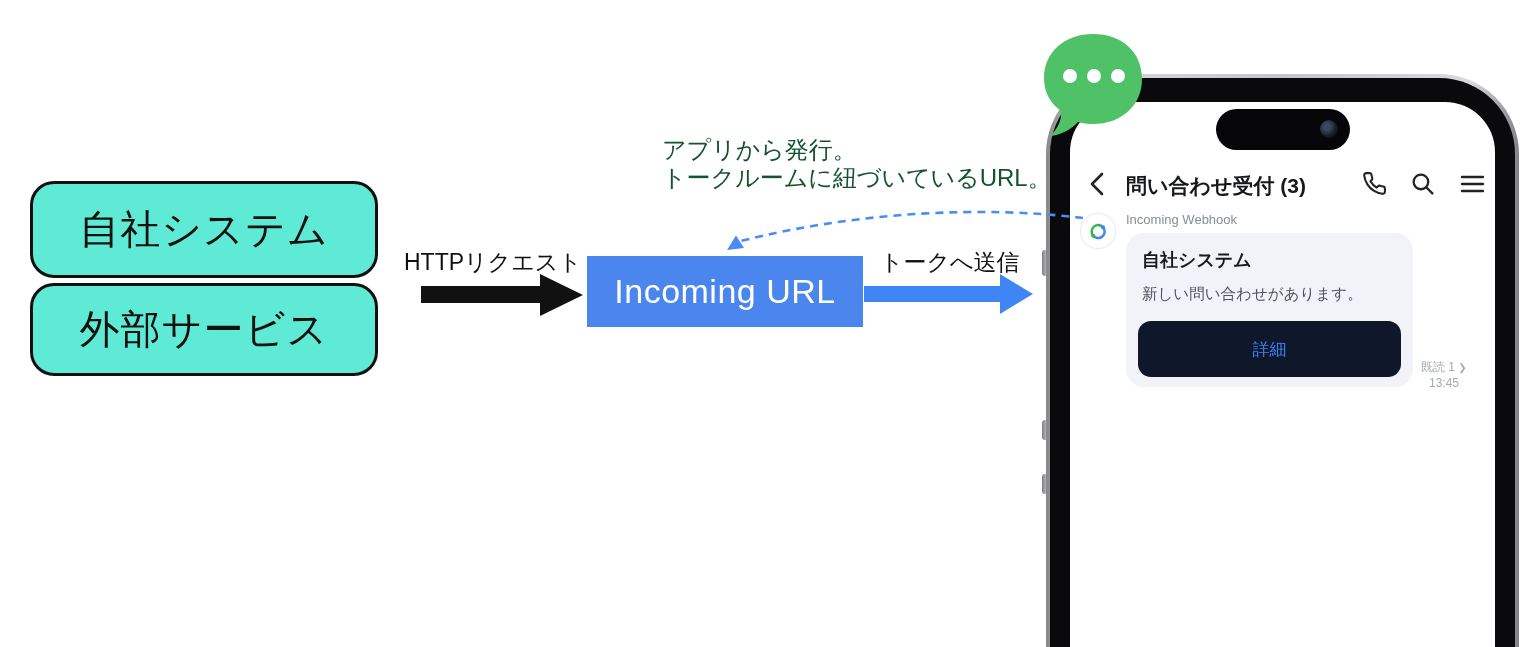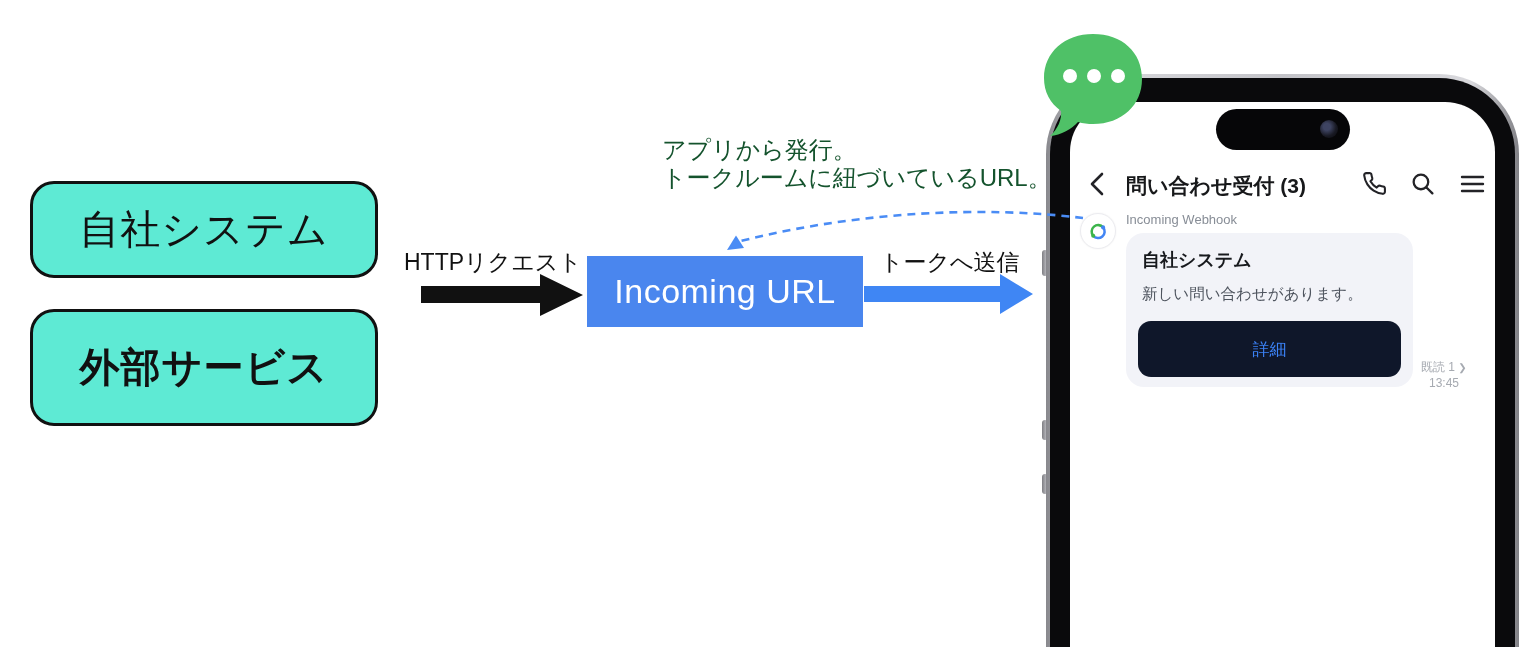--- a/index.html
+++ b/index.html
@@ -8,21 +8,21 @@
   .canvas { position:relative; width:1536px; height:647px; overflow:hidden; background:#fff; }
 
   
   .sysbox{
     position:absolute; left:30px; width:348px;
     border:3px solid #111; border-radius:24px; background:#5eead4;
     display:flex; align-items:center; justify-content:center;
     font-size:40px; font-weight:500; color:#111; letter-spacing:1px;
   }
   .box1{ top:181px; height:97px; }
-  .box2{ top:309px; height:117px;font-weight:bold; }
+  .box2{ top:283px; height:93px; }
 
   .flow-label{
     position:absolute; font-size:23px; font-weight:500; color:#111;
     text-align:left; white-space:nowrap;
   }
   .http-label{ left:404px; top:247px; width:172px; }
   .send-label{ left:880px; top:247px; width:136px; }
 
   .webhook-box{
     position:absolute; left:587px; top:256px; width:276px; height:71px;

